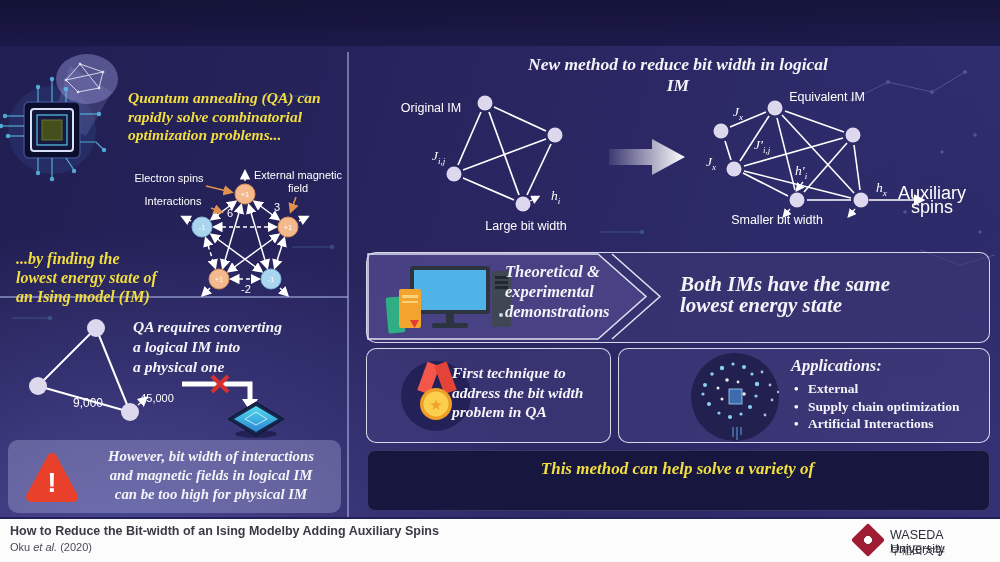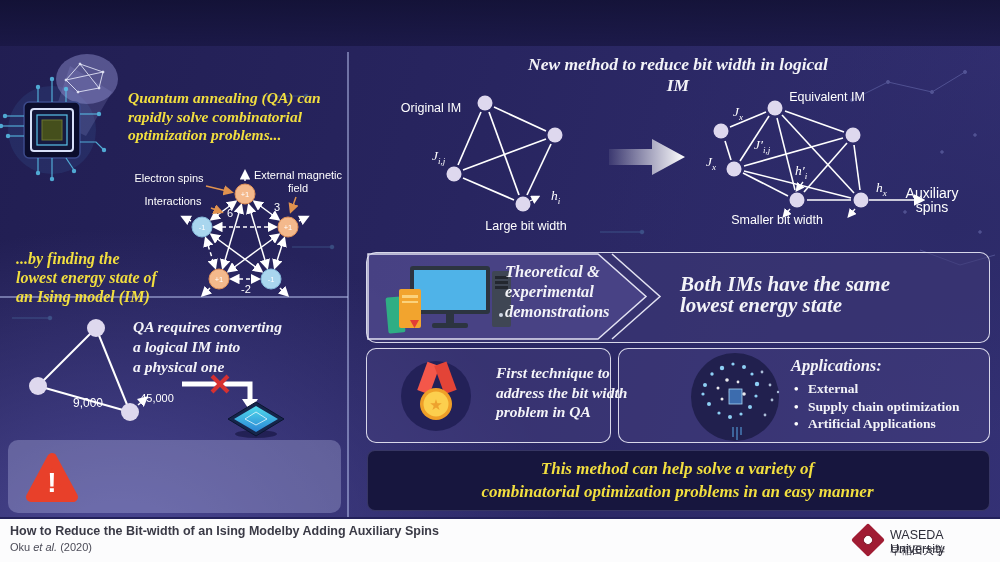--- a/index.html
+++ b/index.html
@@ -353,75 +353,79 @@
   <div class="abs slabel ctr" style="left:277px;top:201px;font-size:11px;">3</div>
   <div class="abs slabel ctr" style="left:246px;top:283px;font-size:11px;">-2</div>
 
   <div class="abs serifb" style="left:133px;top:317px;font-size:15.5px;line-height:20px;">
     <div>QA requires converting</div>
     <div>a logical IM into</div>
     <div>a physical one</div>
   </div>
   <div class="abs slabel ctr" style="left:88px;top:396px;font-size:12px;">9,000</div>
   <div class="abs slabel ctr" style="left:157px;top:392px;font-size:11px;">45,000</div>
+  <div class="abs serifb" style="left:84px;top:447px;width:254px;font-size:14.8px;line-height:19px;text-align:center;">
+    <div>However, bit width of interactions</div>
+    <div>and magnetic fields in logical IM</div>
+    <div>can be too high for physical IM</div>
+  </div>
 
   <div class="abs serifb ctr" style="left:678px;top:54px;font-size:17.5px;">New method to reduce bit width in logical IM</div>
 
   <div class="abs slabel ctr" style="left:431px;top:101px;font-size:12.5px;">Original IM</div>
   <div class="abs math" style="left:432px;top:148px;"><span>J</span><sub>i,j</sub></div>
   <div class="abs math" style="left:551px;top:188px;"><span>h</span><sub>i</sub></div>
   <div class="abs slabel ctr" style="left:526px;top:219px;font-size:12.5px;">Large bit width</div>
 
   <div class="abs slabel ctr" style="left:827px;top:90px;font-size:12.5px;">Equivalent IM</div>
   <div class="abs math" style="left:733px;top:104px;"><span>J</span><sub>x</sub></div>
   <div class="abs math" style="left:706px;top:154px;"><span>J</span><sub>x</sub></div>
   <div class="abs math" style="left:754px;top:137px;"><span>J′</span><sub>i,j</sub></div>
   <div class="abs math" style="left:795px;top:163px;"><span>h′</span><sub>i</sub></div>
   <div class="abs math" style="left:876px;top:180px;"><span>h</span><sub>x</sub></div>
-  <div class="abs slabel ctr" style="left:932px;top:186px;font-size:14px;line-height:14px;text-align:center;">
+  <div class="abs slabel ctr" style="left:932px;top:186px;font-size:18px;line-height:14px;text-align:center;">
     <div>Auxiliary</div>
     <div>spins</div>
   </div>
   <div class="abs slabel ctr" style="left:777px;top:213px;font-size:12.5px;">Smaller bit width</div>
 
   <div class="abs serifb" style="left:505px;top:262px;font-size:16.5px;line-height:20px;">
     <div>Theoretical &amp;</div>
     <div>experimental</div>
     <div>demonstrations</div>
   </div>
   <div class="abs serifb" style="left:680px;top:274px;font-size:21px;line-height:21px;">
     <div>Both IMs have the same</div>
     <div>lowest energy state</div>
   </div>
 
-  <div class="abs serifb" style="left:496px;top:363px;font-size:15.5px;line-height:19.5px;">
+  <div class="abs serifb" style="left:452px;top:363px;font-size:15.5px;line-height:19.5px;">
     <div>First technique to</div>
     <div>address the bit width</div>
     <div>problem in QA</div>
   </div>
 
   <div class="abs serifb" style="left:791px;top:356px;font-size:16.5px;">Applications:</div>
   <div class="abs" style="left:794px;top:381px;">
     <div class="brow">
         <span class="bdot">•</span>
         <span class="bitem">External</span>
       </div>
     <div class="brow">
         <span class="bdot">•</span>
         <span class="bitem">Supply chain optimization</span>
       </div>
     <div class="brow">
         <span class="bdot">•</span>
-        <span class="bitem">Artificial Applications</span>
+        <span class="bitem">Artificial Interactions</span>
       </div>
   </div>
 
   <div class="abs serifb yellow" style="left:367px;top:457px;width:621px;font-size:17px;line-height:23px;text-align:center;">
     <div>This method can help solve a variety of</div>
-    <div>combinatorial optimization problems in an easy manner</div>
   </div>
 
   <div class="abs footer"></div>
   <div class="abs ftitle">How to Reduce the Bit-width of an Ising Modelby Adding Auxiliary Spins</div>
   <div class="abs fauth"><span>Oku </span><i>et al.</i><span> (2020)</span></div>
   <div class="abs wdiamond">
       <div class="wdot"></div>
     </div>
   <div class="abs univ-en">WASEDA University</div>
   <div class="abs univ-jp">早稲田大学</div>

